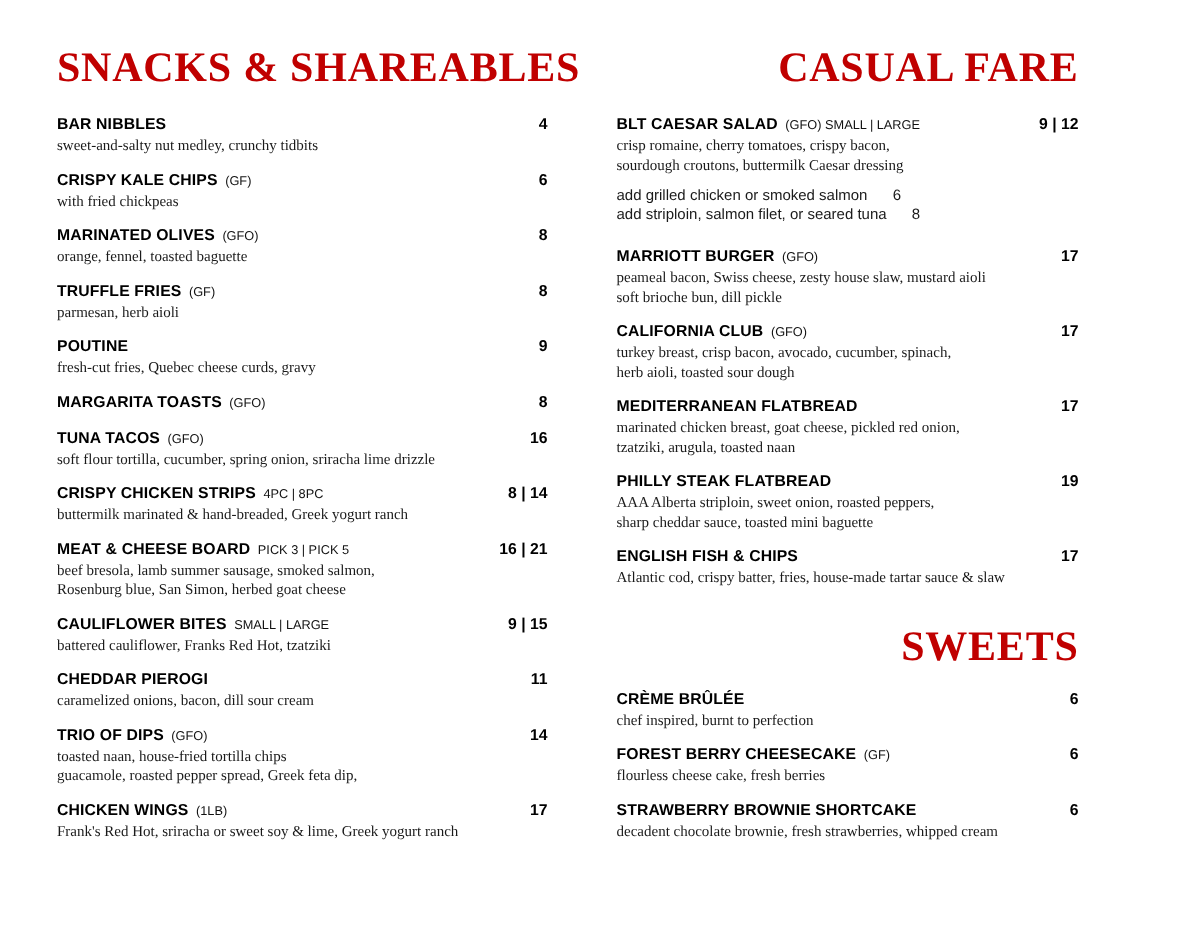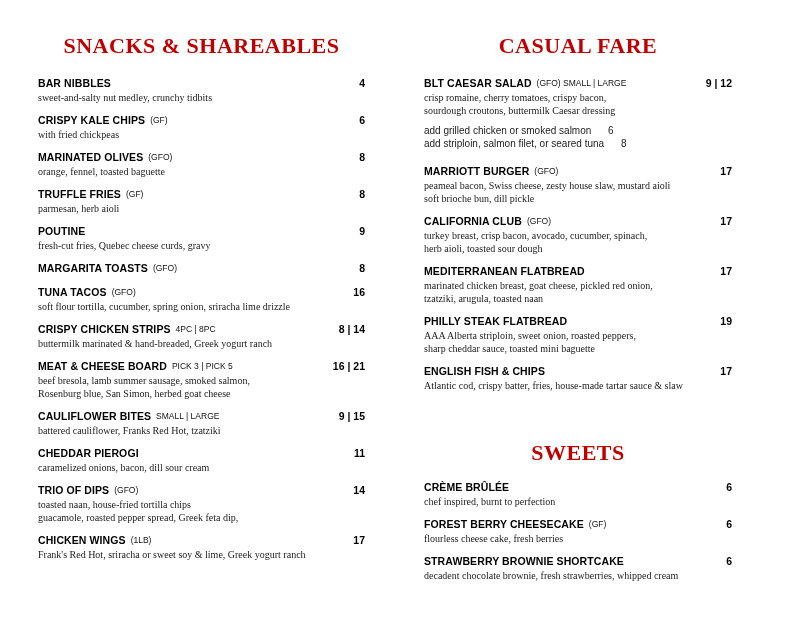--- a/index.html
+++ b/index.html
@@ -6,34 +6,34 @@
   body {
     width: 800px; height: 618px;
     background: #ffffff;
     font-family: "Liberation Sans", sans-serif;
     color: #1a1a1a;
     position: relative;
     overflow: hidden;
   }
   .col { position: absolute; top: 33px; }
   #col-left  { left: 38px;  width: 327px; }
-  #col-right { left: 424px; width: 308px; }
+  #col-right { left: 411px; width: 308px; }
 
   .sec-title {
     font-family: "Liberation Serif", serif;
     font-weight: bold;
-    font-size: 22px;
+    font-size: 28px;
     line-height: 26px;
     color: #C00000;
-    text-align: center;
+    text-align: right;
     letter-spacing: 0.5px;
     margin: 0 0 17px 0;
     white-space: nowrap;
   }
-  .section-sweets { margin-top: 48px; }
+  .section-sweets { margin-top: 27px; }
   .section-sweets .sec-title { margin-bottom: 14px; }
 
   .item { margin-bottom: 9px; }
   .item-blt { margin-bottom: 14px; }
 
   .row { display: flex; align-items: flex-end; line-height: 15px; }
   .nm {
     font-weight: bold; font-size: 10.5px; color: #000;
     white-space: nowrap; letter-spacing: 0.1px;
   }

